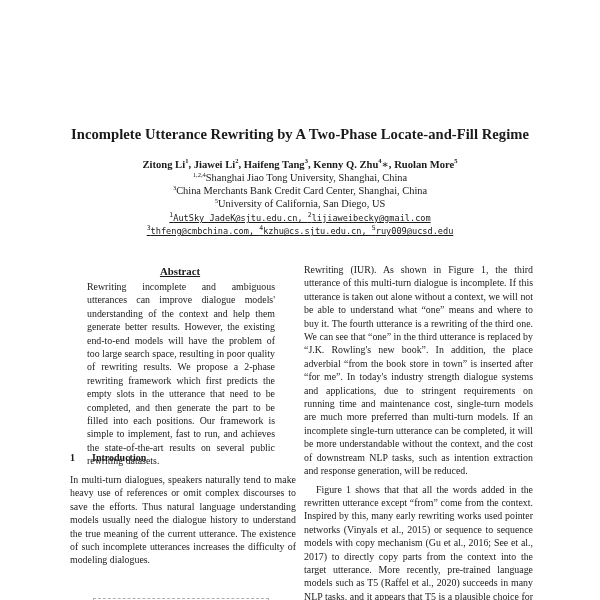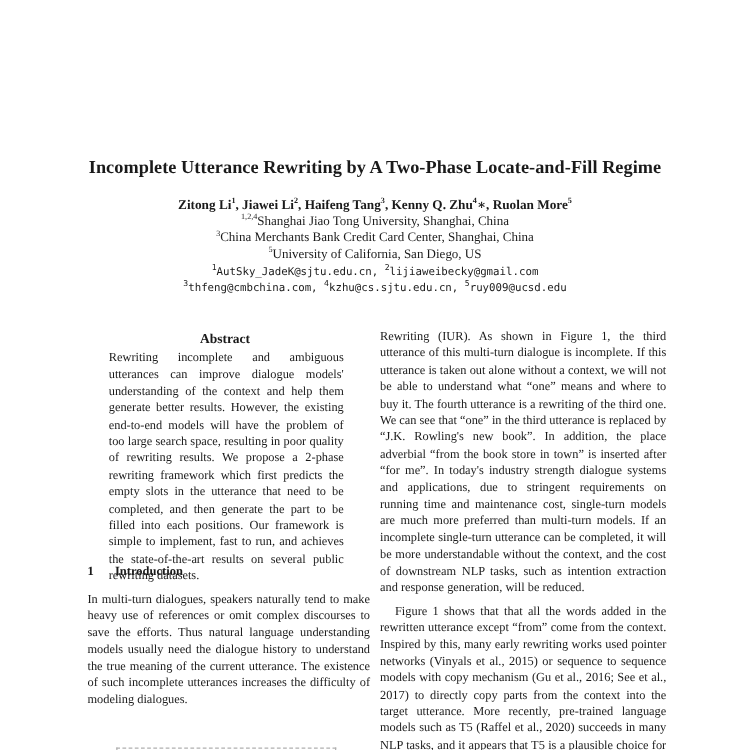--- a/index.html
+++ b/index.html
@@ -19,27 +19,28 @@
       text-align: center; font-weight: bold; font-size: 10.6px;
     }
     .affil {
       position: absolute; left: 0; width: 600px;
       text-align: center; font-size: 10.4px;
     }
     .email {
       position: absolute; left: 0; width: 600px;
       text-align: center; font-family: "DejaVu Sans Mono", "Liberation Mono", monospace;
       font-size: 8.6px;
+      text-decoration: underline;
     }
     sup { font-size: 6.5px; vertical-align: super; line-height: 0; }
     .col { position: absolute; font-size: 9.9px; line-height: 13.4px; text-align: justify; }
     .col p { margin: 0; }
     .abstract-head {
       position: absolute; left: 60px; width: 240px; top: 205px;
-      text-align: center; font-weight: bold; font-size: 10.8px;
+      text-align: center; font-weight: bold; font-size: 10.8px; text-decoration: underline;
     }
     .abstract-body { left: 87px; width: 188px; top: 220px; }
     .section-head {
       position: absolute; left: 70px; top: 392px; font-weight: bold; font-size: 10px;
     }
     .section-head .num { display: inline-block; width: 22px; }
     .intro-body { left: 70px; width: 226px; top: 413px; }
     .fig-box {
       position: absolute; left: 93px; top: 538px; width: 176px; height: 70px;
       border: 1px dashed #b0b0b0; font-size: 7.8px; line-height: 10.4px; padding: 2px 3px;

